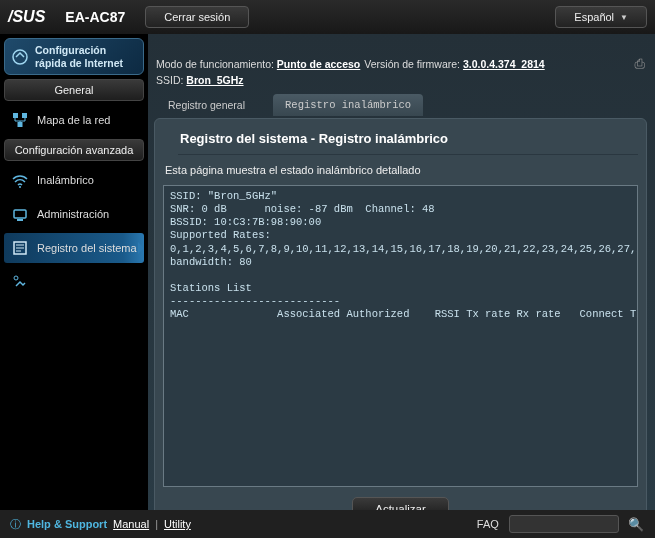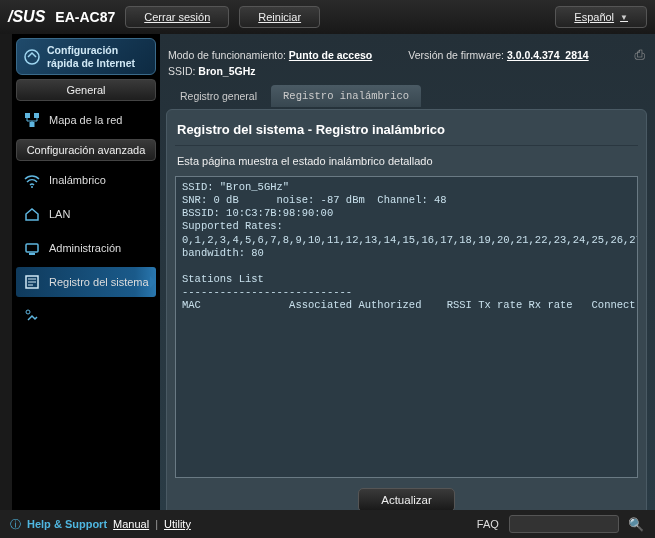--- a/index.html
+++ b/index.html
@@ -9,43 +9,42 @@
     font-family: Arial, sans-serif;
     font-size: 11px;
     color: #fff;
     overflow: hidden;
   }
   .header {
     display: flex; align-items: center;
     height: 34px;
     background: linear-gradient(#2a2a2a,#181818);
     padding: 4px 8px;
-    gap: 10px;
+    gap: 20px;
   }
   .brand { font-weight: bold; font-style: italic; font-size: 16px; color:#fff; }
   .model { font-size: 14px; color:#fff; font-weight:bold;}
   .hbtn {
     background: linear-gradient(#3a3a3a,#222);
     border: 1px solid #555;
     color: #eee;
     padding: 4px 18px;
     border-radius: 4px;
     font-size: 11px;
     cursor: pointer;
-    text-decoration: underline;
   }
   .hbtn.lang { margin-left:auto; display:flex; align-items:center; gap:6px;}
   .tri { font-size:8px; color:#ccc;}
   .container { display:flex; height: 476px;}
   
   .sidebar {
     width: 148px;
     background:#000;
     padding: 4px;
-    display:flex; flex-direction:column; gap:4px;margin-left:12px;
+    display:flex; flex-direction:column; gap:4px;
   }
   .quick-setup {
     background: linear-gradient(135deg,#1f4a6b,#0d2a42);
     border:1px solid #3a6a8a;
     border-radius:6px;
     padding:5px 6px;
     display:flex; align-items:center; gap:6px;
     color:#d0e8f5;
     font-size:10.5px;
     font-weight:bold;
@@ -87,48 +86,48 @@
   
   .main {
     flex:1;
     background:#2a3b45;
     background: linear-gradient(#243038,#2a3b45);
     overflow:hidden;
     position:relative;
     padding:0 6px 0 4px;
   }
   .info-row {
-    padding:13px 4px 2px;
+    padding:22px 4px 2px;
     font-size:10.5px; color:#ddd;
-    display:flex; gap:36px; align-items:center;justify-content:flex-end;
+    display:flex; gap:4px; align-items:center;justify-content:flex-end;
   }
   .info-row .val{color:#fff; text-decoration:underline;}
   .info-row2 { padding:0px 4px 6px; font-size:10.5px; color:#ddd;}
-  .info-row2 .val{color:#fff; }
+  .info-row2 .val{color:#fff; text-decoration:underline;}
   .print-icon{ margin-left:auto; color:#999; font-size:13px;}
-  .tabs { display:flex; gap:2px; margin: 2px 0 0 4px;}
+  .tabs { display:flex; gap:16px; margin: 2px 0 0 4px;}
   .tab {
     padding:5px 12px;
     font-size:10.5px;
     color:#ccc;
     cursor:pointer;
     border-radius:4px 4px 0 0;
   }
   .tab.active {
     background: linear-gradient(#4a5a64,#384750);
     font-family: Liberation Mono, monospace;
   }
   .panel {
     margin:2px 2px 0 2px;
     background: #384750;
     border-radius:6px;
     padding:8px 8px 10px;
     border:1px solid #4a5a64;
   }
-  .panel h2 { font-size:13px; color:#fff; font-weight:bold; padding:4px 2px 8px; border-bottom:1px solid #2a3740;}
+  .panel h2 { font-size:13px; color:#fff; font-weight:bold; padding:4px 2px 8px; border-bottom:1px solid #2a3740;margin-left:15px;}
   .panel .desc { font-size:11px; color:#eee; padding:9px 2px;}
   .log {
     width:100%;
     height:302px;
     background:#2b3a44;
     border:1px solid #6a7a84;
     color:#c8e0ec;
     font-family: "Courier New", monospace;
     font-size:10.5px;
     padding:4px 6px;
@@ -168,21 +167,20 @@
   }
   .mag{ color:#bbb; font-size:13px; cursor:pointer;}
 </style>
 </head>
 <body>
 
 <div class="header">
   <span class="brand">/SUS</span>
   <span class="model">EA-AC87</span>
   <button class="hbtn">Cerrar sesión</button>
-  <button class="hbtn">Reiniciar</button>
   <button class="hbtn lang">
     <span>Español</span>
     <span class="tri">▼</span>
   </button>
 </div>
 
 <div class="container">
 
   <div class="sidebar">
     <div class="quick-setup">
@@ -215,28 +213,20 @@
     <div class="nav-item">
       <span class="icon">
         <svg width="18" height="18">
             <path d="M2 8c4-4 10-4 14 0M4 11c3-3 7-3 10 0M7 14c1.5-1.5 2.5-1.5 4 0" stroke="#5fb6e0" fill="none" stroke-width="1.5"></path>
             <circle cx="9" cy="16" r="1" fill="#5fb6e0"></circle>
           </svg>
       </span>
       <span>Inalámbrico</span>
     </div>
 
-    <div class="nav-item">
-      <span class="icon">
-        <svg width="18" height="18">
-            <path d="M3 9l6-5 6 5v6H3z" fill="none" stroke="#5fb6e0" stroke-width="1.5"></path>
-          </svg>
-      </span>
-      <span>LAN</span>
-    </div>
 
     <div class="nav-item">
       <span class="icon">
         <svg width="18" height="18">
             <rect x="3" y="5" width="12" height="8" rx="1" fill="none" stroke="#5fb6e0" stroke-width="1.5"></rect>
             <rect x="6" y="14" width="6" height="2" fill="#5fb6e0"></rect>
           </svg>
       </span>
       <span>Administración</span>
     </div>

